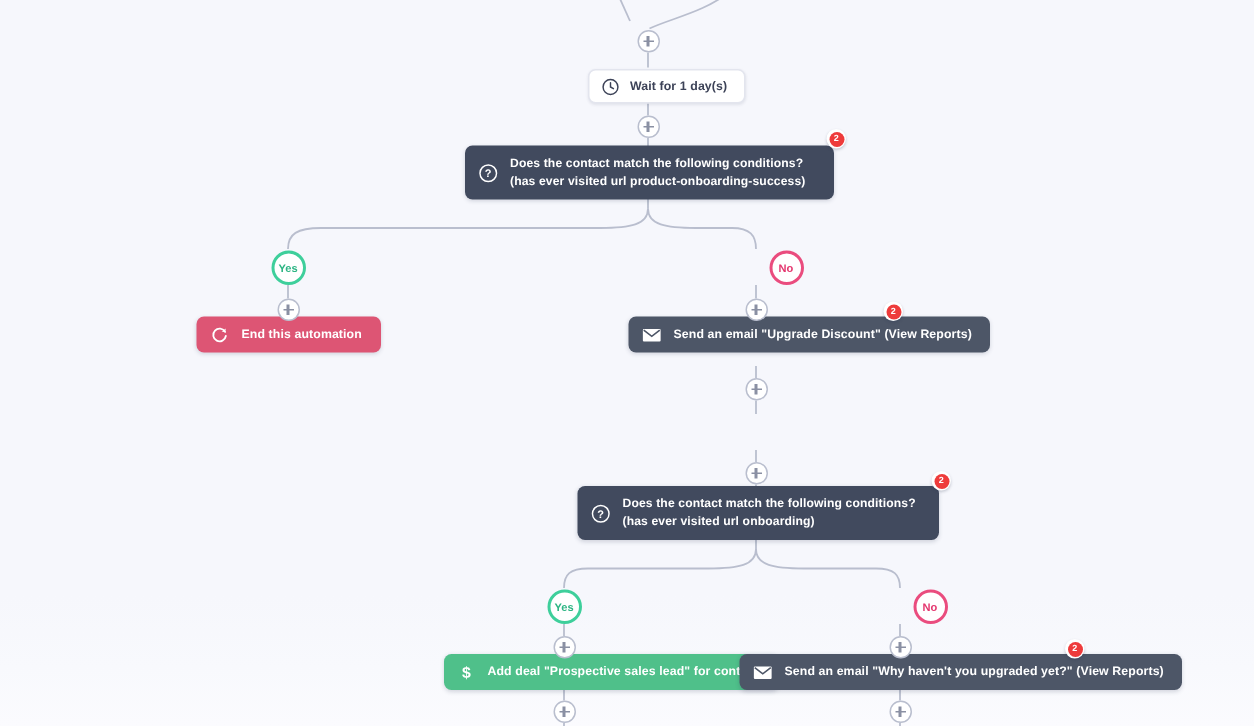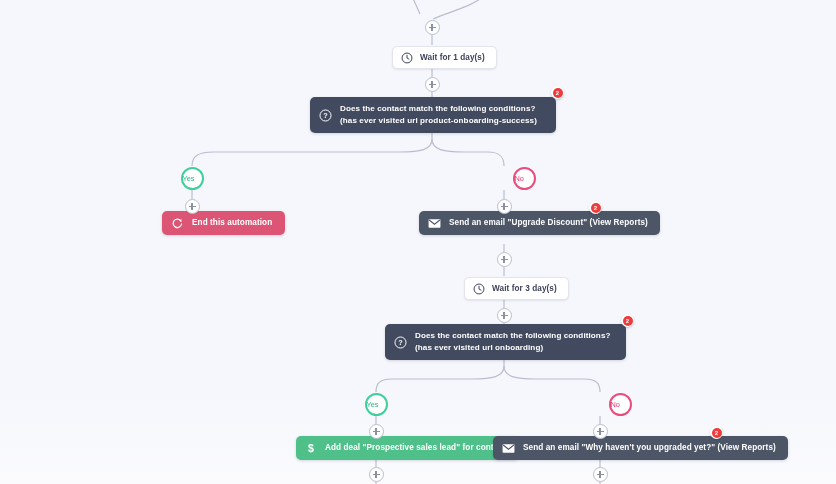--- a/index.html
+++ b/index.html
@@ -132,23 +132,23 @@
   
   .branch {
     position: absolute;
     width: 23px;
     height: 23px;
     border-radius: 50%;
     background: #ffffff;
     box-sizing: border-box;
     display: flex;
     align-items: center;
-    justify-content: flex-start;
+    justify-content: center;
     font-size: 7.4px;
-    font-weight: normal;
+    font-weight: bold;
     z-index: 4;
     cursor: pointer;
   }
   .branch.yes { border: 2px solid #3ecf9b; color: #2eb584; }
   .branch.no  { border: 2px solid #ea4c7e; color: #e4376f; margin-left: 20px; }
 
   
   .notif {
     position: absolute;
     width: 13px;
@@ -253,21 +253,21 @@
   </div>
   <div class="notif" style="left:551px; top:86px;">
     <span class="dot">2</span>
   </div>
 
   <div class="branch yes" style="left:180.5px; top:167px;">
     <span>Yes</span>
   </div>
   <div class="plus" style="left:184.5px; top:199px;"></div>
 
-  <div class="node pink" style="left:162px; top:211px;">
+  <div class="node pink" style="left:131px; top:211px;">
     <span class="ico">
       <svg width="13" height="13" viewBox="0 0 16 16">
         <path d="M12.4 5.2 A5.2 5.2 0 1 0 13 8.6" fill="none" stroke="#ffffff" stroke-width="1.5" stroke-linecap="round"></path>
         <path d="M12.9 2.4 L12.6 5.6 L9.6 5.0 Z" fill="#ffffff"></path>
       </svg>
     </span>
     <span class="lbl">End this automation</span>
   </div>
 
   <div class="branch no" style="left:492.5px; top:167px;">
@@ -283,29 +283,20 @@
       </svg>
     </span>
     <span class="lbl">Send an email "Upgrade Discount" (View Reports)</span>
   </div>
   <div class="notif" style="left:589px; top:201px;">
     <span class="dot">2</span>
   </div>
 
   <div class="plus" style="left:496.5px; top:252px;"></div>
 
-  <div class="node wait" style="left:464px; top:277px;">
-    <span class="ico">
-      <svg width="12" height="12" viewBox="0 0 16 16">
-        <circle cx="8" cy="8" r="6.6" fill="none" stroke="#3c4257" stroke-width="1.3"></circle>
-        <path d="M8 4.3 V8 L10.6 9.5" fill="none" stroke="#3c4257" stroke-width="1.3" stroke-linecap="round"></path>
-      </svg>
-    </span>
-    <span class="lbl">Wait for 3 day(s)</span>
-  </div>
 
   <div class="plus" style="left:496.5px; top:308px;"></div>
 
   <div class="node cond" style="left:385px; top:324px; width:241px;">
     <span class="ico">
       <svg width="13" height="13" viewBox="0 0 16 16">
         <circle cx="8" cy="8" r="6.8" fill="none" stroke="#ffffff" stroke-width="1.2"></circle>
         <text x="8" y="11.4" text-anchor="middle" font-size="9" font-family="Liberation Sans, sans-serif" fill="#ffffff" font-weight="bold">?</text>
       </svg>
     </span>

